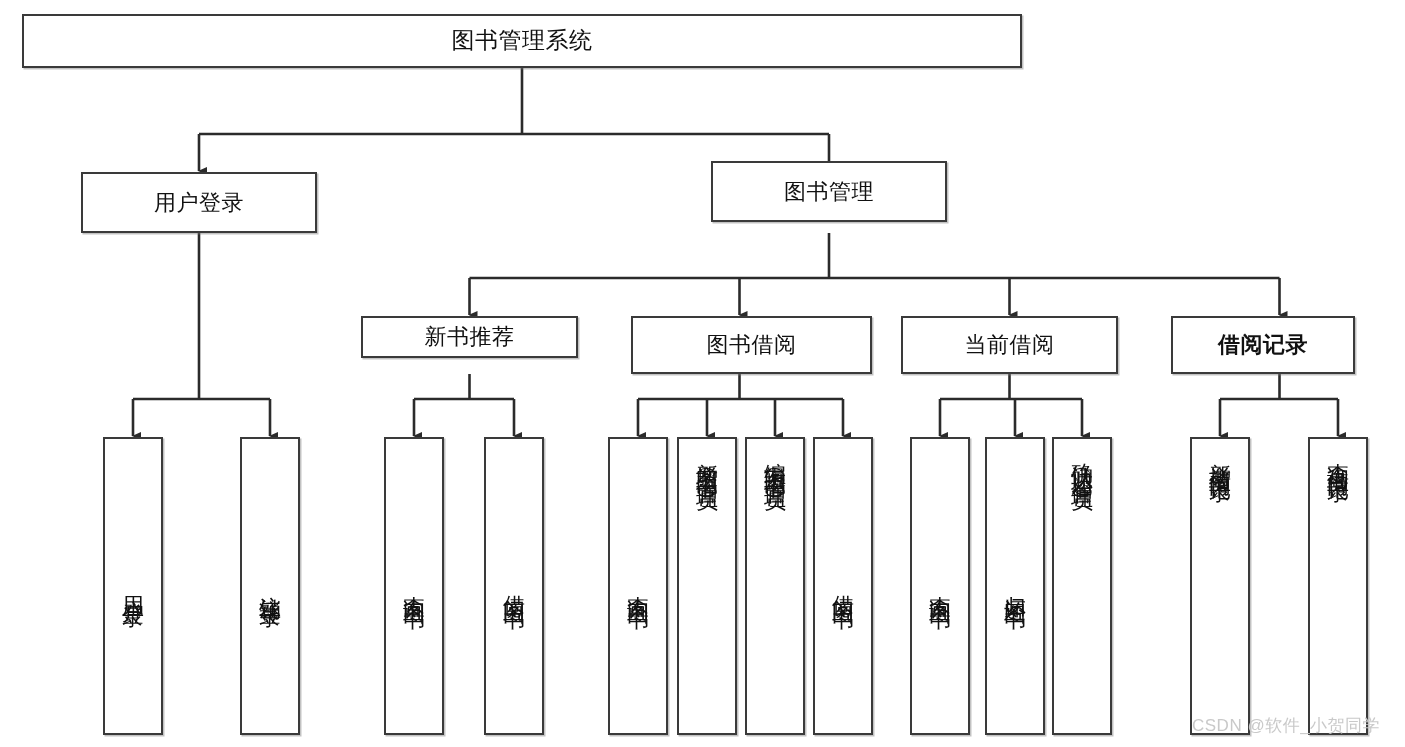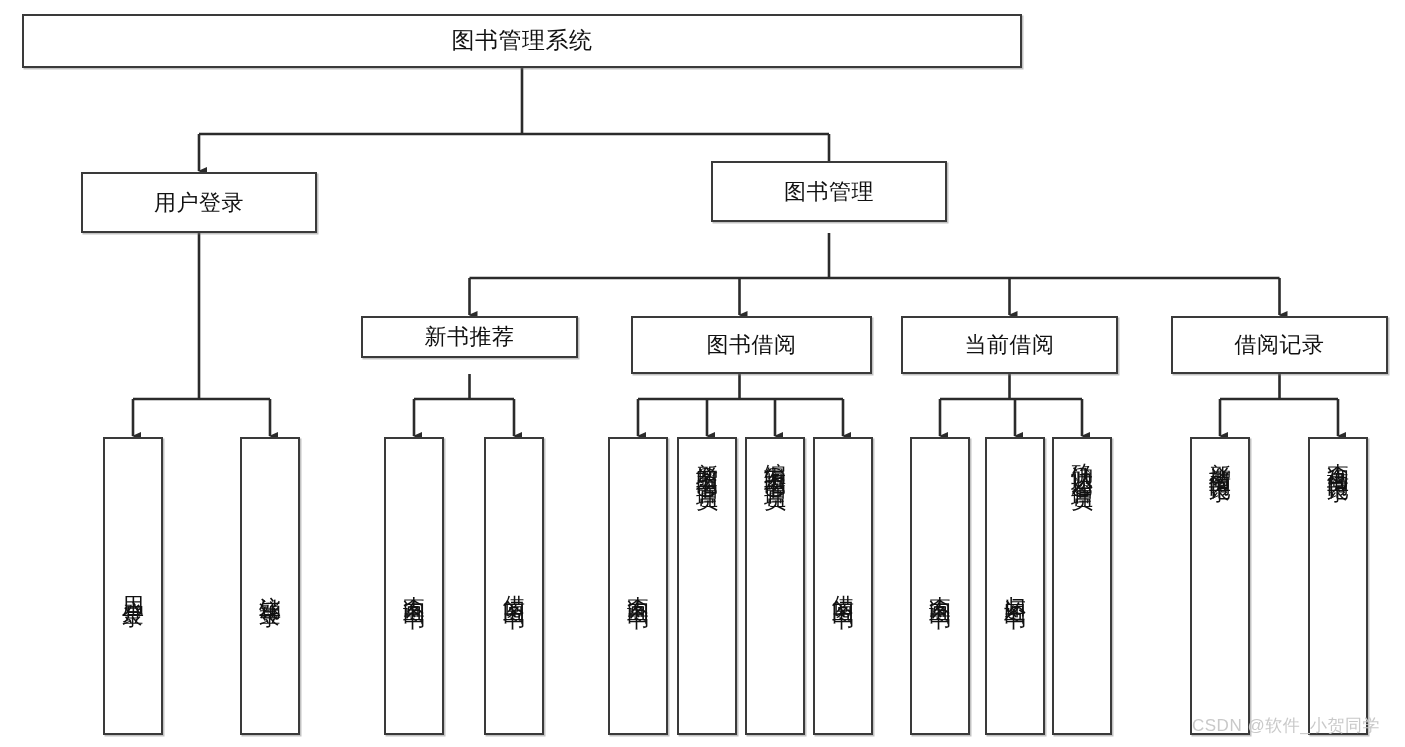--- a/index.html
+++ b/index.html
@@ -133,21 +133,21 @@
       </div>
       <div class="node horizontal" style="left: 361px; top: 316px; width: 217px; height: 42px;">
         <span class="node-label">新书推荐</span>
       </div>
       <div class="node horizontal" style="left: 631px; top: 316px; width: 241px; height: 58px;">
         <span class="node-label">图书借阅</span>
       </div>
       <div class="node horizontal" style="left: 901px; top: 316px; width: 217px; height: 58px;">
         <span class="node-label">当前借阅</span>
       </div>
-      <div class="node horizontal" style="left: 1171px; top: 316px; width: 217px; height: 58px;">
+      <div class="node horizontal" style="left: 1171px; top: 316px; width: 184px; height: 58px; font-weight: bold;">
         <span class="node-label">借阅记录</span>
       </div>
       <div class="node vertical center-text" style="left: 103px; top: 437px; width: 60px; height: 298px;">
         <span class="node-label">用户登录</span>
       </div>
       <div class="node vertical center-text" style="left: 240px; top: 437px; width: 60px; height: 298px;">
         <span class="node-label">注销登录</span>
       </div>
       <div class="node vertical center-text" style="left: 384px; top: 437px; width: 60px; height: 298px;">
         <span class="node-label">查询图书</span>

